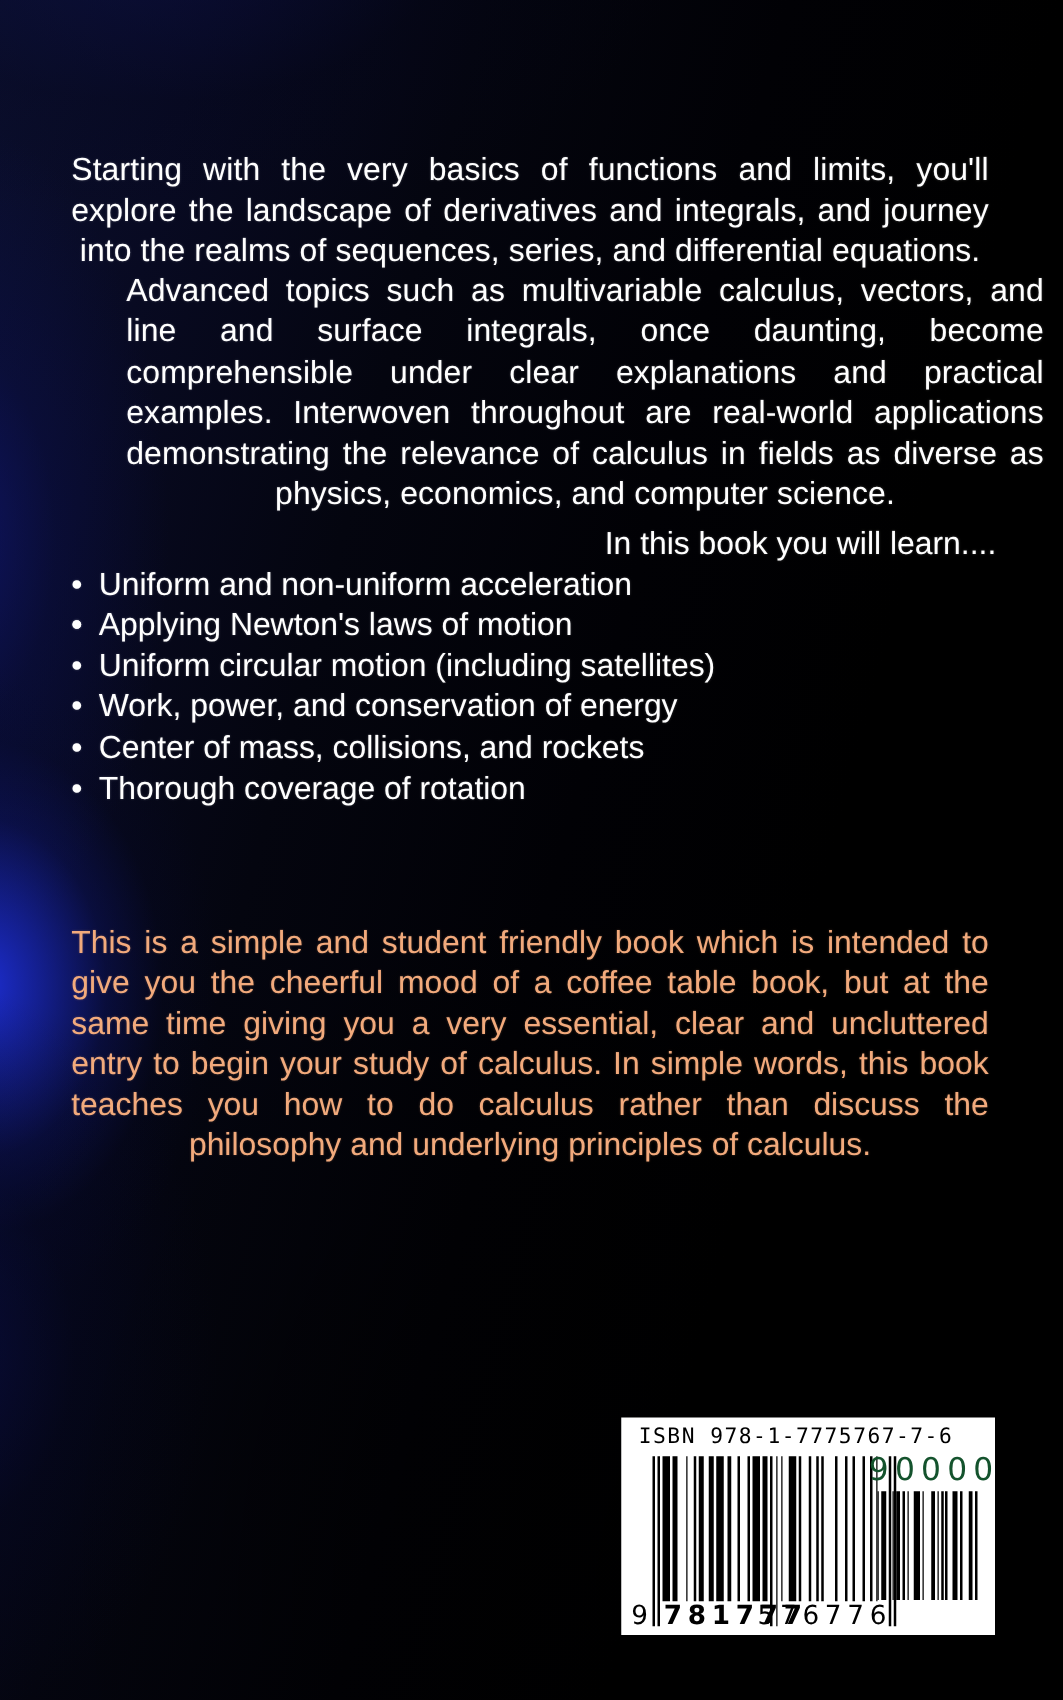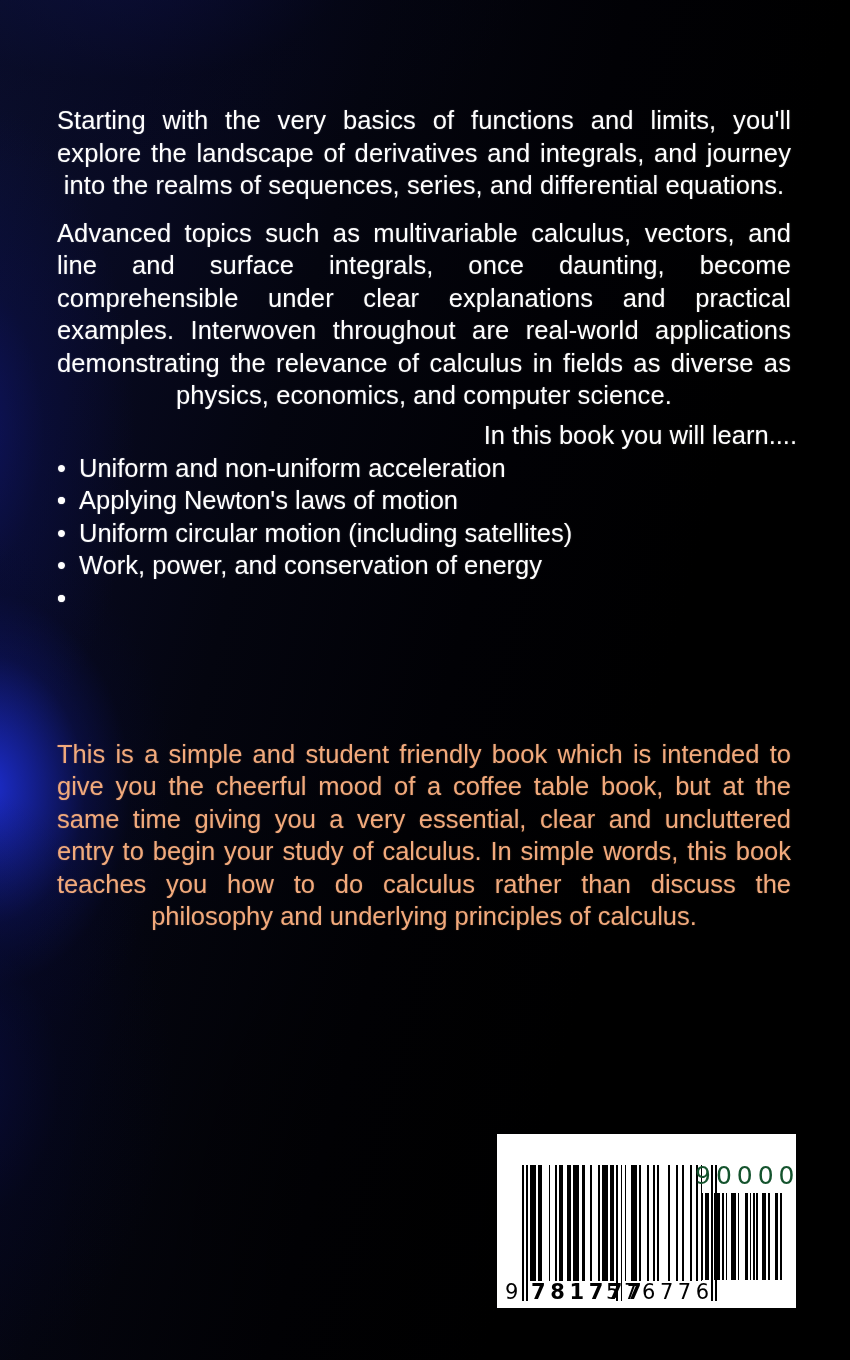--- a/index.html
+++ b/index.html
@@ -84,22 +84,22 @@
     width: 734px;
     text-align: justify;
     text-align-last: center;
     color: #ffffff;
     font-size: 25.5px;
     line-height: 32.6px;
     letter-spacing: 0.1px;
     text-shadow: 0 0 2px rgba(255,255,255,0.25);
   }
 
-  #para-intro { top: 60px; margin-top: 44px; }
-  #para-advanced { top: 191px; }
+  #para-intro { top: 76px; margin-top: 44px; }
+  #para-advanced { top: 191px; margin-left: 44px; }
 
   #learn-block {
     position: absolute;
     left: 57px;
     top: 419px;
     width: 740px;
   }
   #learn-heading {
     color: #ffffff;
     font-size: 25.5px;
@@ -246,30 +246,33 @@
         <li>
           <span class="bullet-dot">•</span>
           <span>Uniform circular motion (including satellites)</span>
         </li>
         <li>
           <span class="bullet-dot">•</span>
           <span>Work, power, and conservation of energy</span>
         </li>
         <li>
           <span class="bullet-dot">•</span>
-        </li>
-        <li>
-          <span class="bullet-dot">•</span>
+          <span>Center of mass, collisions, and rockets</span>
+        </li>
+        <li>
+          <span class="bullet-dot">•</span>
+          <span>Thorough coverage of rotation</span>
         </li>
       </ul>
     </div>
 
     <p id="para-pitch">This is a simple and student friendly book which is intended to give you the cheerful mood of a coffee table book, but at the same time giving you a very essential, clear and uncluttered entry to begin your study of calculus. In simple words, this book teaches you how to do calculus rather than discuss the philosophy and underlying principles of calculus.</p>
 
     <div id="barcode-block">
+      <div id="barcode-isbn-text">ISBN 978-1-7775767-7-6</div>
 
       <div id="ean-main-bars">
           <div class="bar guard-long" style="left: 0px; width: 1.80263px;"></div>
           <div class="bar guard-long" style="left: 4.10526px; width: 1.80263px;"></div>
           <div class="bar" style="left: 8.21053px; width: 5.90789px;"></div>
           <div class="bar" style="left: 16.4211px; width: 3.85526px;"></div>
           <div class="bar" style="left: 26.6842px; width: 1.80263px;"></div>
           <div class="bar" style="left: 32.8421px; width: 1.80263px;"></div>
           <div class="bar" style="left: 36.9474px; width: 3.85526px;"></div>
           <div class="bar" style="left: 45.1579px; width: 3.85526px;"></div>

